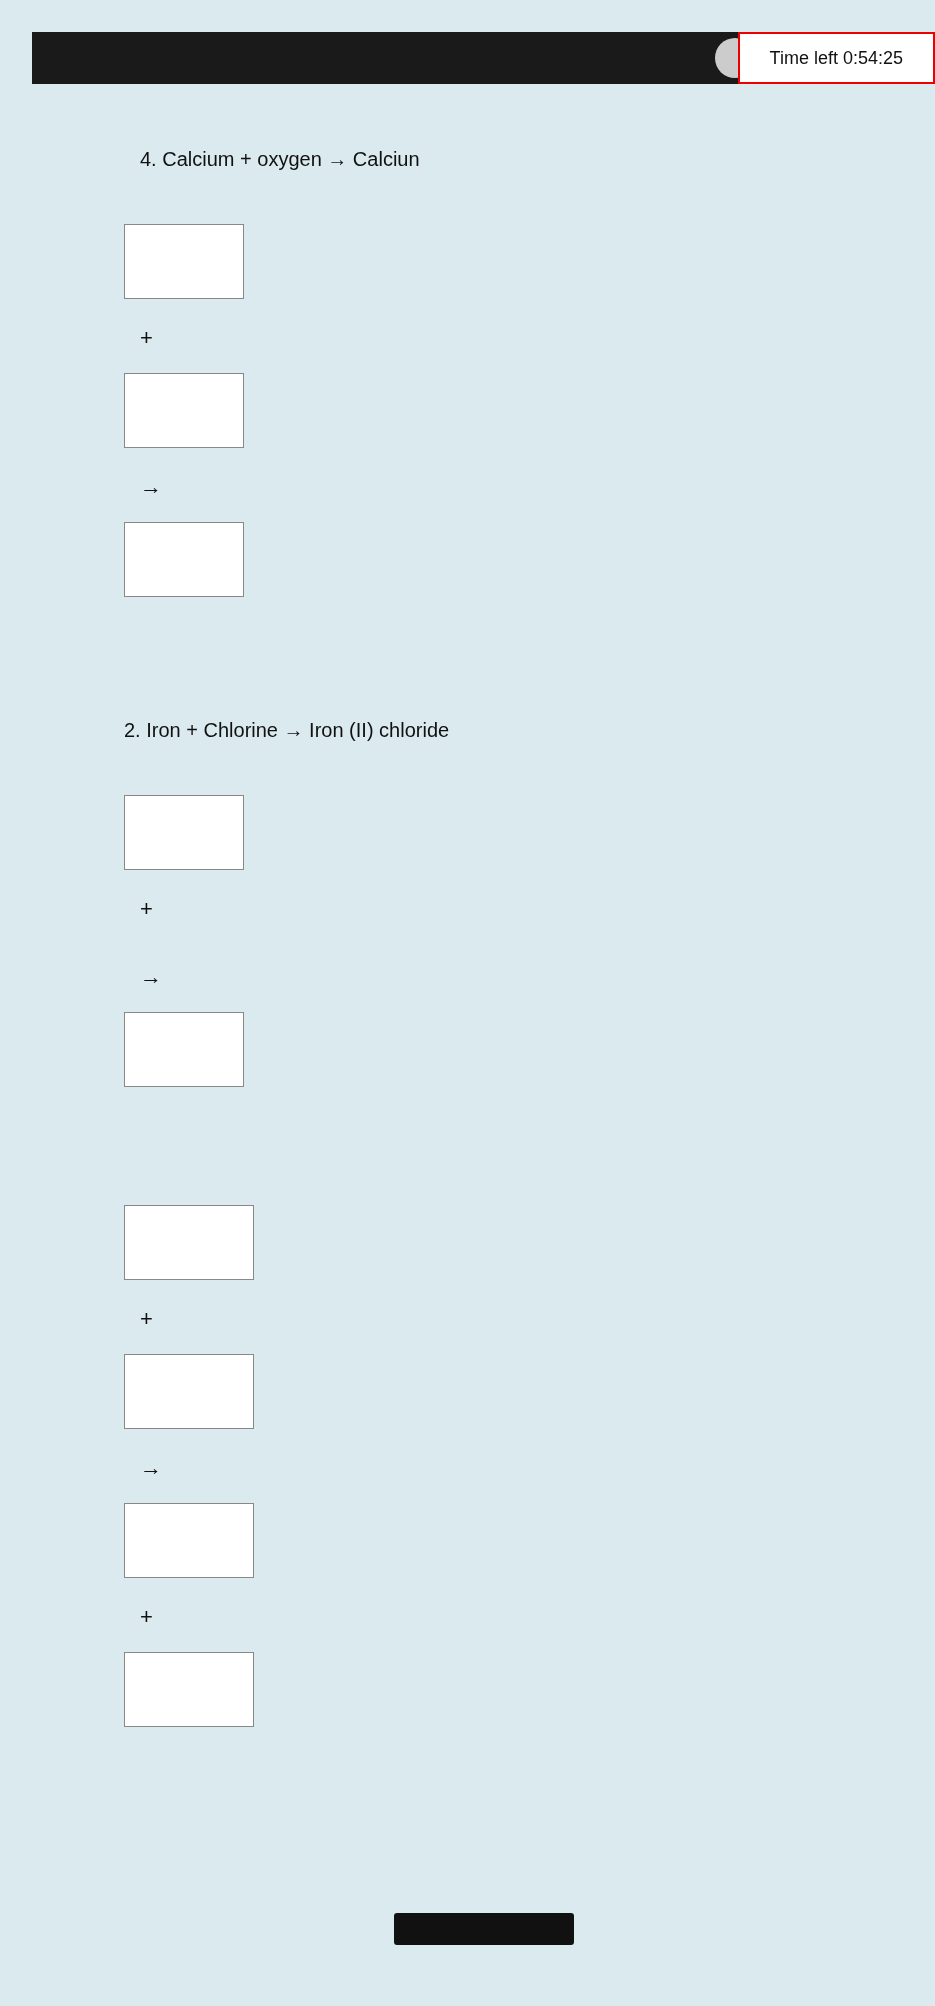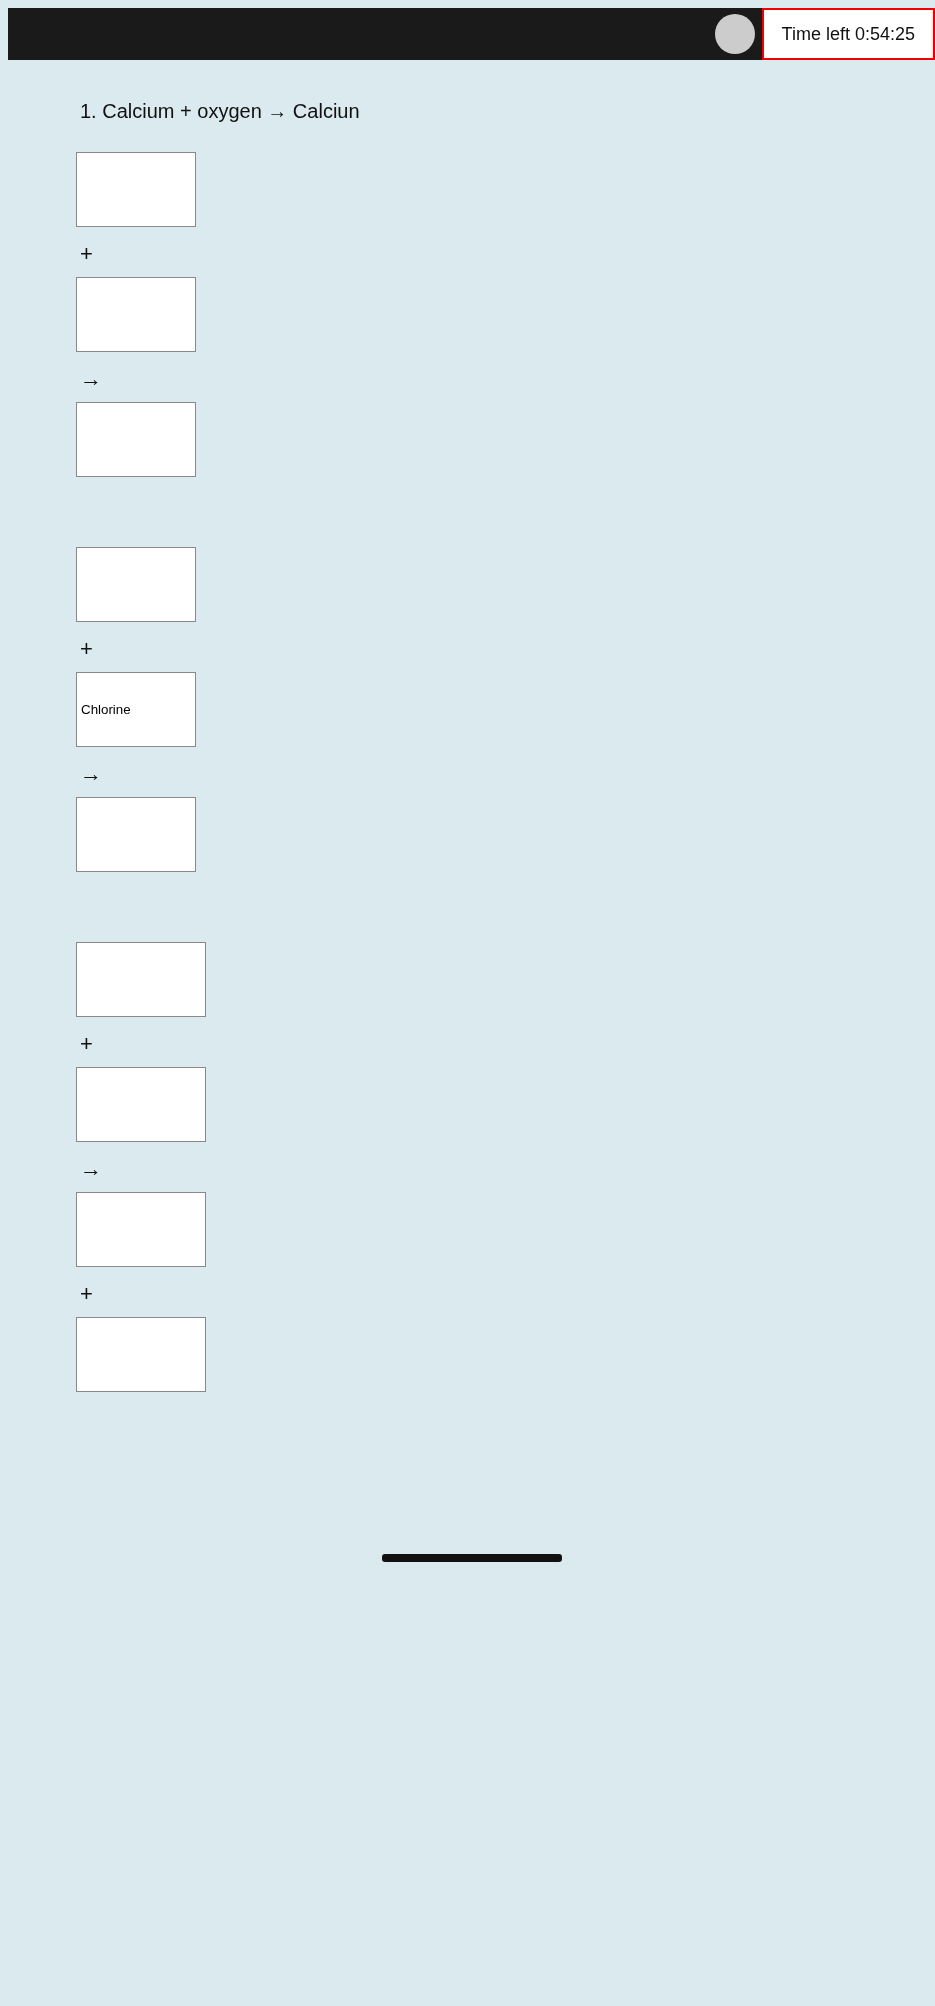--- a/index.html
+++ b/index.html
@@ -1,18 +1,18 @@
 <!DOCTYPE html>
 <html><head>
   <meta charset="utf-8">
   <style>
     * {
       box-sizing: border-box;
       margin: 0;
-      padding: 4px;
+      padding: 16px;
     }
 
     body {
       width: 935px;
       min-height: 2006px;
       background-color: #daeaef;
       font-family: -apple-system, BlinkMacSystemFont, 'Helvetica Neue', Arial, sans-serif;
       font-size: 18px;
       color: #111;
       position: relative;
@@ -109,36 +109,36 @@
   <div class="avatar"></div>
   <div class="timer-badge">
     <span>Time left 0:54:25</span>
   </div>
 </div>
 
 <div class="content">
 
   <div class="question-block">
     <div class="question-label">
-      <span>1. Calcium + oxygen → Calciun</span>
+      <span>4. Calcium + oxygen → Calciun</span>
     </div>
     <div class="equation-row">
       <input class="input-box" type="text" style="">
       <span class="operator">+</span>
       <input class="input-box" type="text" style="">
       <span class="operator">→</span>
       <input class="input-box" type="text" style="">
     </div>
   </div>
 
   <div class="question-block">
+    <div class="question-label">2. Iron + Chlorine → Iron (II) chloride</div>
     <div class="equation-row">
       <input class="input-box" type="text" style="">
       <span class="operator">+</span>
-      <input class="input-box" type="text" value="Chlorine" style="">
       <span class="operator">→</span>
       <input class="input-box" type="text" style="">
     </div>
   </div>
 
   <div class="question-block q3-wider">
     <div class="equation-row">
       <input class="input-box" type="text" style="">
       <span class="operator">+</span>
       <input class="input-box" type="text" style="">

